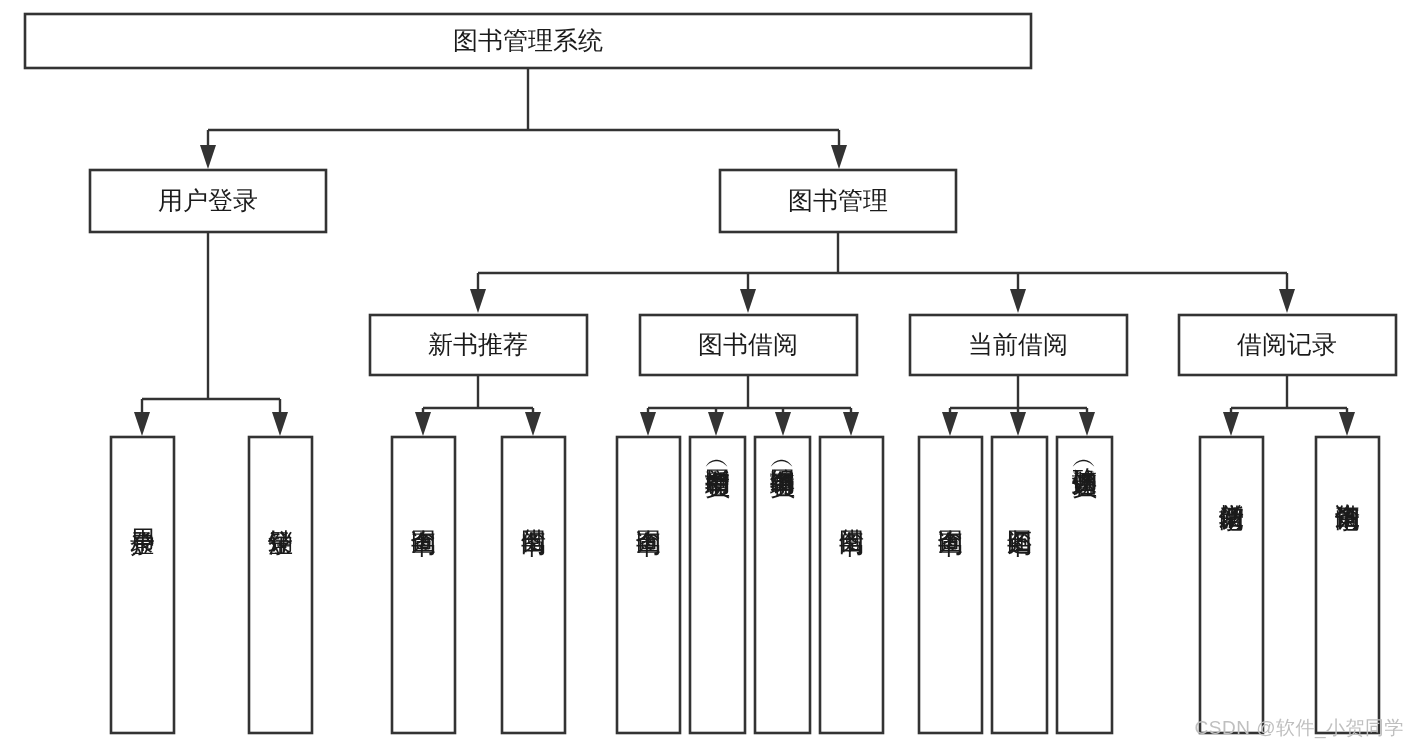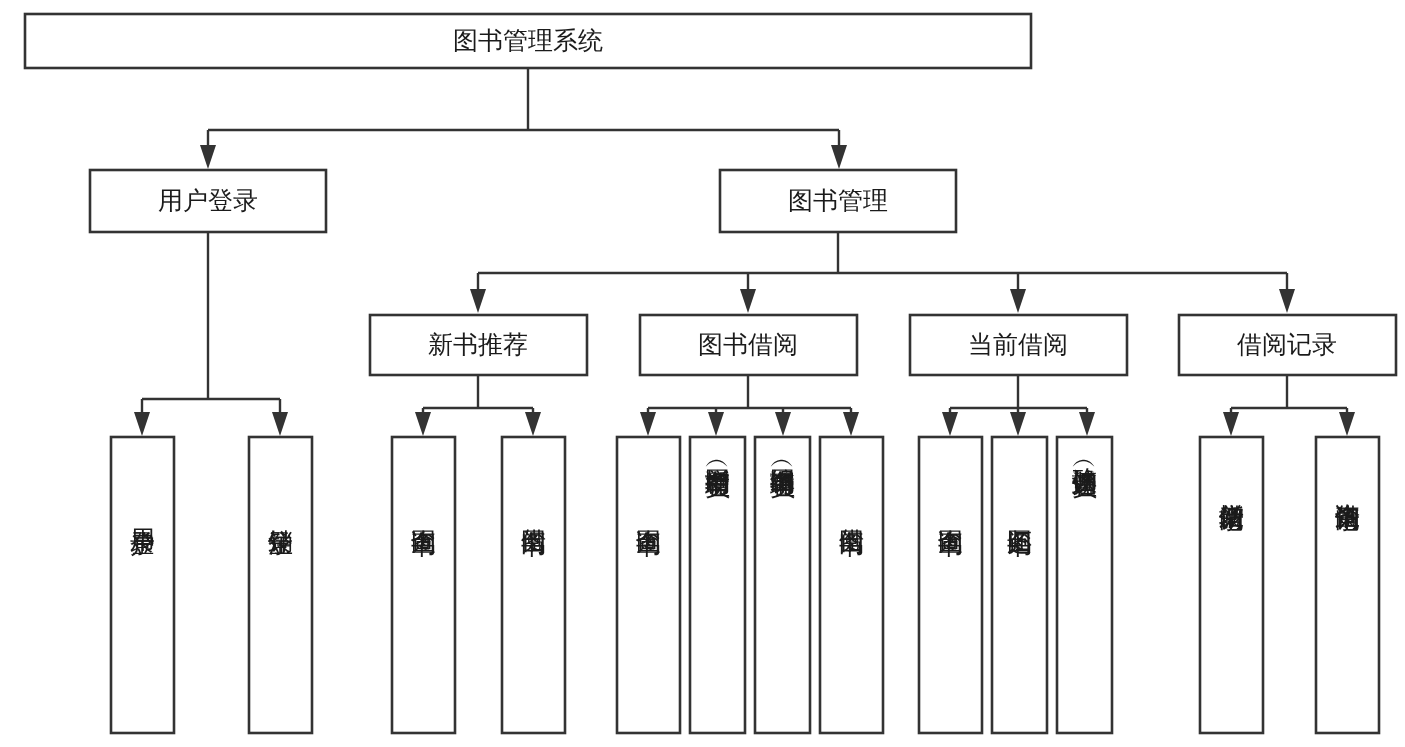--- a/index.html
+++ b/index.html
@@ -206,14 +206,15 @@
   <div class="node-label-v" style="left:760px; top:448px; height:280px;">编辑图书（管理员）</div>
   <div class="node-label-v" style="left:829px; top:509px; height:200px;">借阅图书</div>
 
   <div class="node-label-v" style="left:928px; top:509px; height:200px;">查询图书</div>
   <div class="node-label-v" style="left:997px; top:509px; height:200px;">归还图书</div>
   <div class="node-label-v" style="left:1062px; top:448px; height:280px;">确认归还（管理员）</div>
 
   <div class="node-label-v" style="left:1209px; top:483px; height:240px;">新增借阅记录</div>
   <div class="node-label-v" style="left:1325px; top:483px; height:240px;">查询借阅记录</div>
 
+  <div class="watermark">CSDN @软件_小贺同学</div>
 
 </div>
 
 </body></html>

